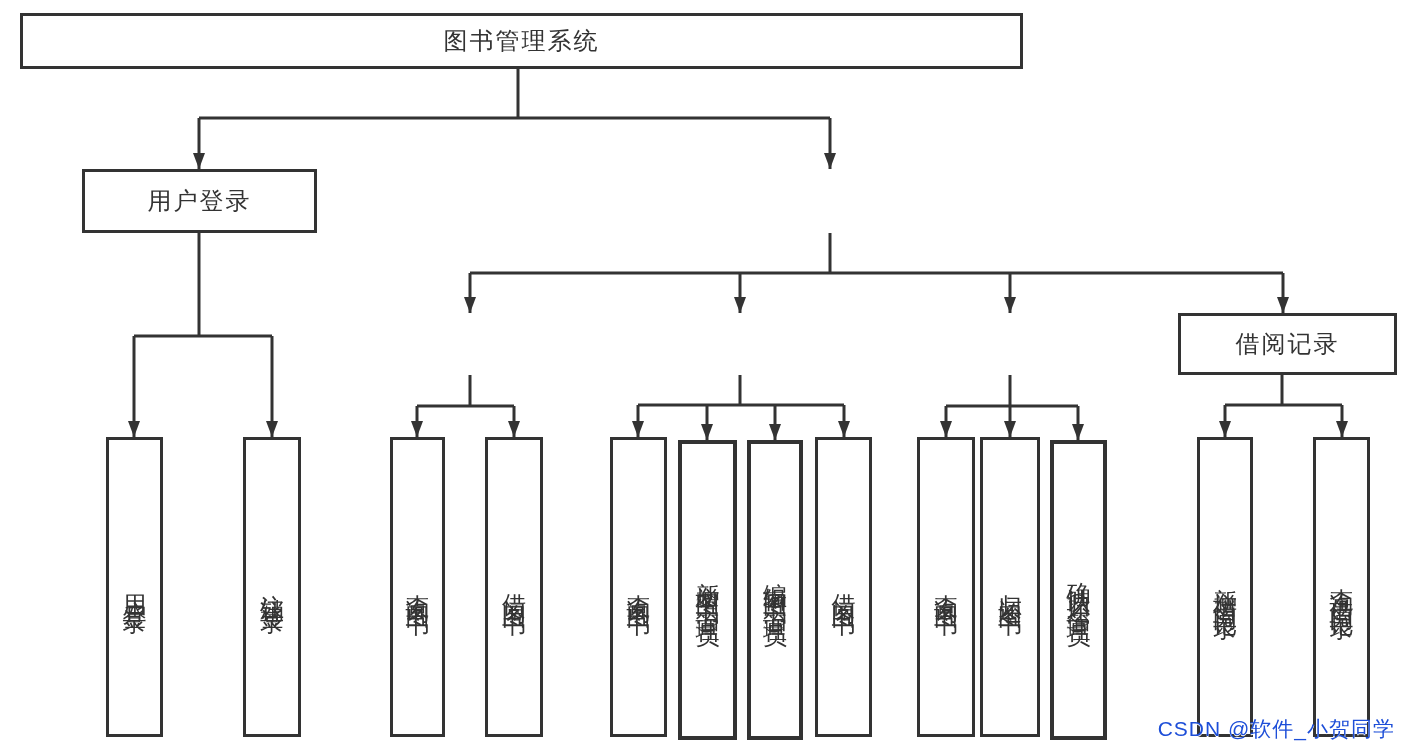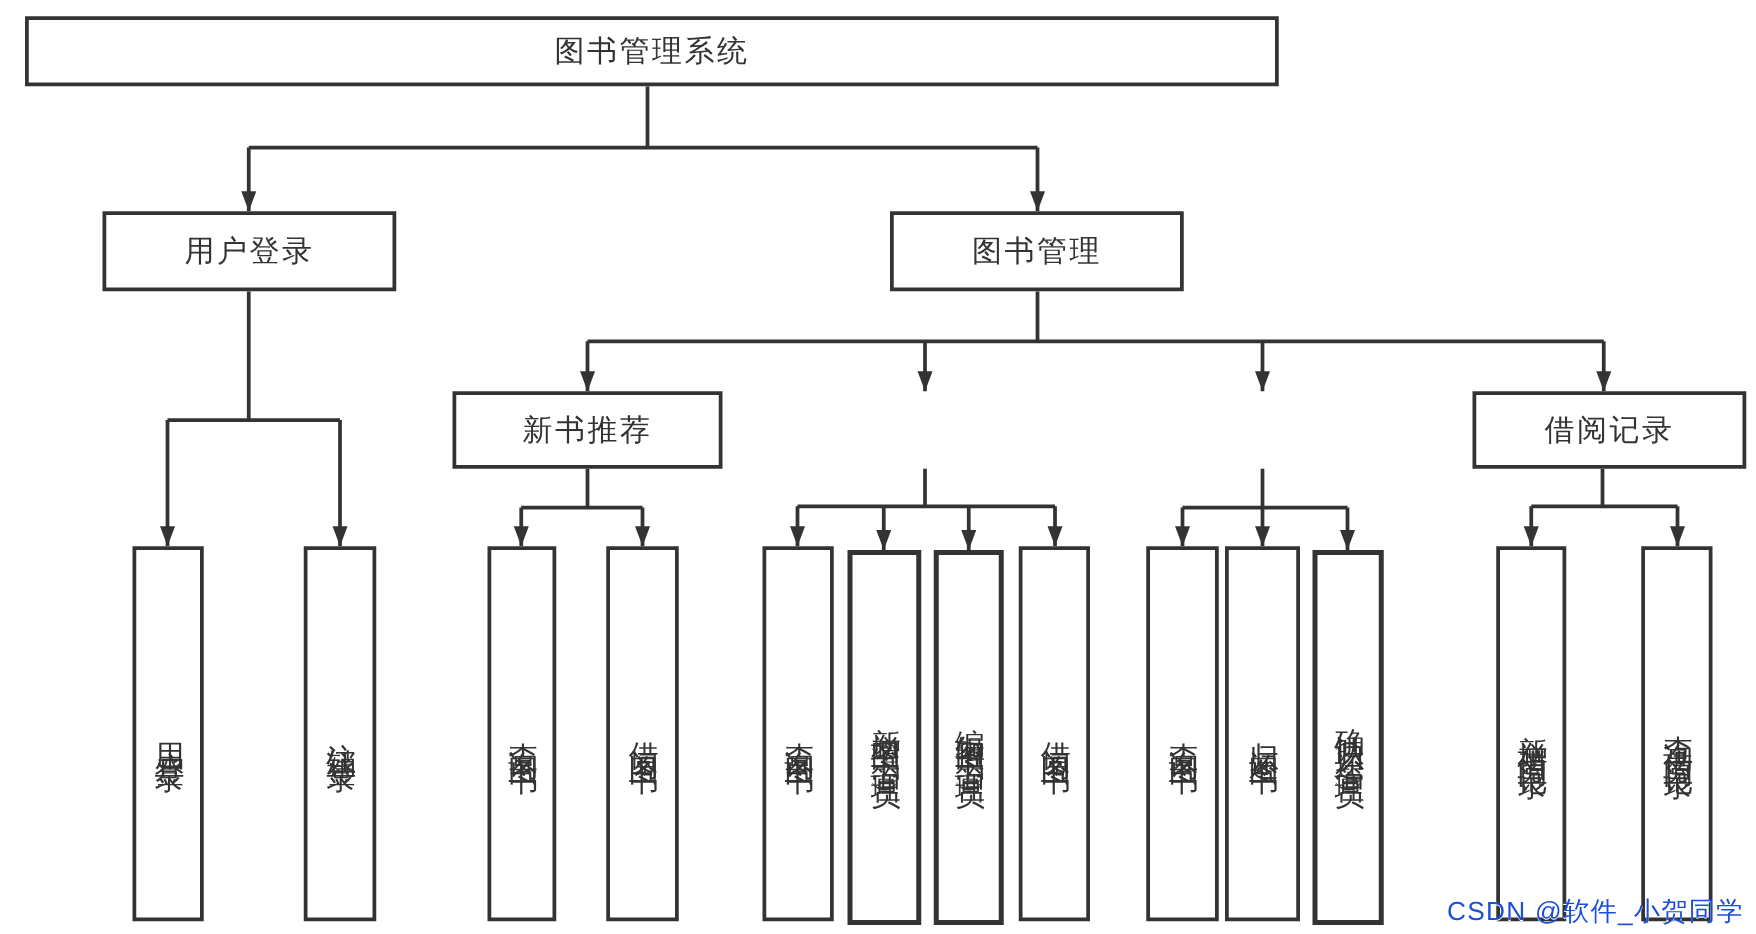--- a/index.html
+++ b/index.html
@@ -80,27 +80,21 @@
     </g>
   </svg>
 
   <div class="node h" style="left:20px;top:13px;width:1003px;height:56px">
     <span>图书管理系统</span>
   </div>
 
   <div class="node h" style="left:82px;top:169px;width:235px;height:64px">
     <span>用户登录</span>
   </div>
-  <div class="node h" style="left:712px;top:169px;width:235px;height:64px">
-    <span>图书管理</span>
-  </div>
 
-  <div class="node h" style="left:362px;top:313px;width:216px;height:62px">
-    <span>新书推荐</span>
-  </div>
   <div class="node h" style="left:1178px;top:313px;width:219px;height:62px">
     <span>借阅记录</span>
   </div>
 
   <div class="node v" style="left:106px;top:437px;width:57px;height:300px">
     <span>用户登录</span>
   </div>
   <div class="node v" style="left:243px;top:437px;width:58px;height:300px">
     <span>注销登录</span>
   </div>

